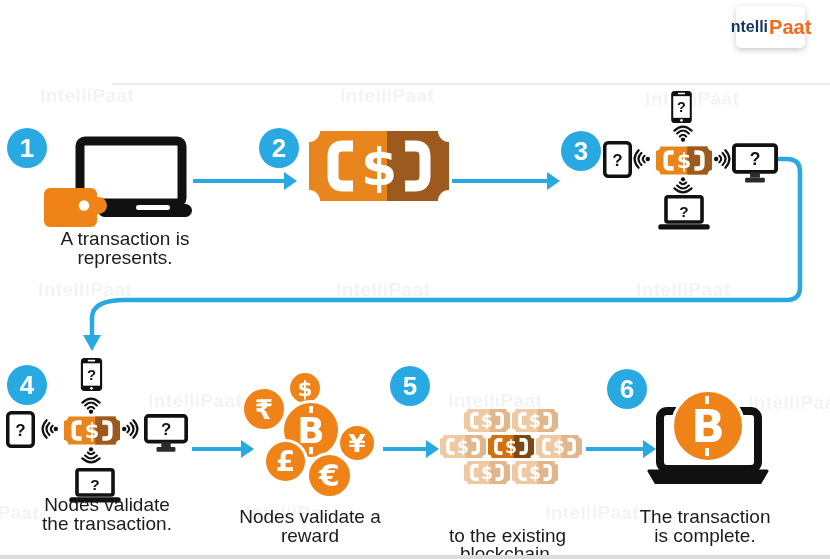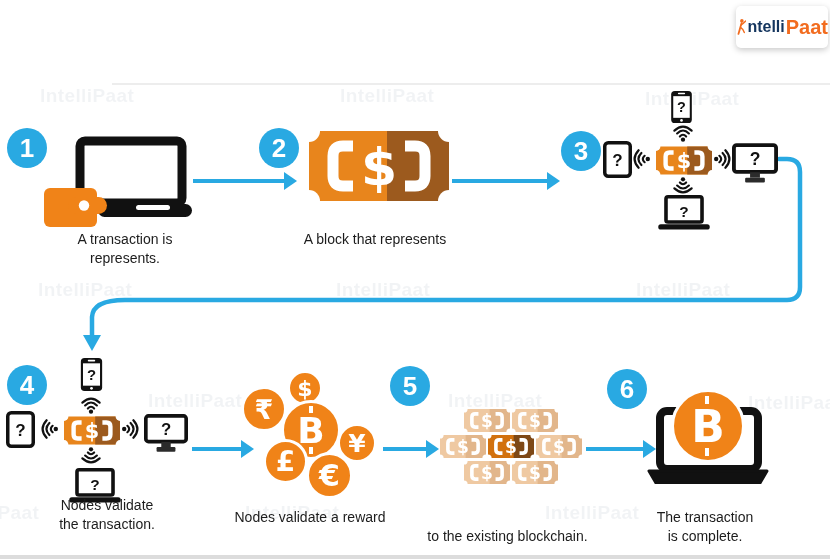--- a/index.html
+++ b/index.html
@@ -6,39 +6,39 @@
   .canvas{position:relative;width:830px;height:559px;background:#fff;overflow:hidden;
           font-family:"Liberation Sans",sans-serif;}
 
   
   .wm{position:absolute;font-size:19px;font-weight:700;color:#1b3a5c;opacity:.055;
       white-space:nowrap;letter-spacing:.4px;pointer-events:none;}
 
   
   .title{position:absolute;top:24px;left:0;right:0;text-align:center;
          font-size:42px;font-weight:700;color:#2a6285;letter-spacing:-.5px;}
-  .logo{position:absolute;top:6px;left:736px;width:92px;height:42px;background:#fff;
+  .logo{position:absolute;top:6px;left:736px;width:69px;height:42px;background:#fff;
         border-radius:5px;box-shadow:0 2px 6px rgba(0,0,0,.22);
         display:flex;align-items:center;justify-content:center;gap:1px;}
   .logo .navy{color:#14355e;font-weight:700;font-size:16px;}
   .logo .orange{color:#f26c1f;font-weight:700;font-size:20px;}
 
   
   .top-line{position:absolute;top:83px;left:112px;right:0;height:2px;background:#ededed;}
   .bottom-edge{position:absolute;left:0;right:0;bottom:0;height:4px;background:#dcdcdc;}
 
   
   .num{position:absolute;width:40px;height:40px;border-radius:50%;background:#29a9e2;
        color:#fff;font-weight:700;font-size:26px;display:flex;align-items:center;
        justify-content:center;}
   #num1{left:7px;top:128px;}   #num2{left:259px;top:128px;}  #num3{left:561px;top:131px;}
   #num4{left:7px;top:365px;}   #num5{left:390px;top:366px;}  #num6{left:607px;top:369px;}
 
   
-  .cap{position:absolute;text-align:center;font-size:14px;line-height:18.5px;color:#1c1c1c;}
+  .cap{position:absolute;text-align:center;font-size:19px;line-height:18.5px;color:#1c1c1c;}
   #cap1{left:35px;top:230px;width:180px;}  #cap2{left:272px;top:230px;width:206px;}
   #cap3{left:575px;top:230px;width:206px;} #cap4{left:17px;top:496px;width:180px;}
   #cap5{left:210px;top:508px;width:200px;} #cap6{left:405px;top:508px;width:205px;}
   #cap7{left:605px;top:508px;width:200px;}
 
   
   .harrow{position:absolute;height:4px;background:#29a9e2;}
   .harrow::after{content:"";position:absolute;right:-12px;top:-7px;
     border-left:13px solid #29a9e2;border-top:9px solid transparent;border-bottom:9px solid transparent;}
   #ar1{left:193px;top:179px;width:92px;}  #ar2{left:452px;top:179px;width:96px;}
@@ -269,20 +269,20 @@
     <rect x="14" y="5" width="98" height="58" rx="7" fill="#fff" stroke="#111" stroke-width="8"></rect>
     <polygon points="3,65 121,65 114,77 10,77" fill="#111" stroke="#111" stroke-width="3" stroke-linejoin="round"></polygon>
   </svg>
   <div class="coin" style="left:671px;top:389px;width:74px;height:74px;font-size:44px;z-index:3;">
     <span>B</span>
       <i class="tick tick-t"></i>
       <i class="tick tick-b"></i>
   </div>
 
   <div class="cap" id="cap1"><span>A transaction is</span><br><span>represents.</span></div>
-  <div class="cap" id="cap2"><span>A block that represents</span><br></div>
+  <div class="cap" id="cap2"><br></div>
   <div class="cap" id="cap4"><span>Nodes validate</span><br><span>the transaction.</span></div>
   <div class="cap" id="cap5"><span>Nodes validate a reward</span><br></div>
   <div class="cap" id="cap6"><br><span>to the existing blockchain.</span></div>
   <div class="cap" id="cap7"><span>The transaction</span><br><span>is complete.</span></div>
 
   <div class="bottom-edge"></div>
 </div>
 
 </body></html>

